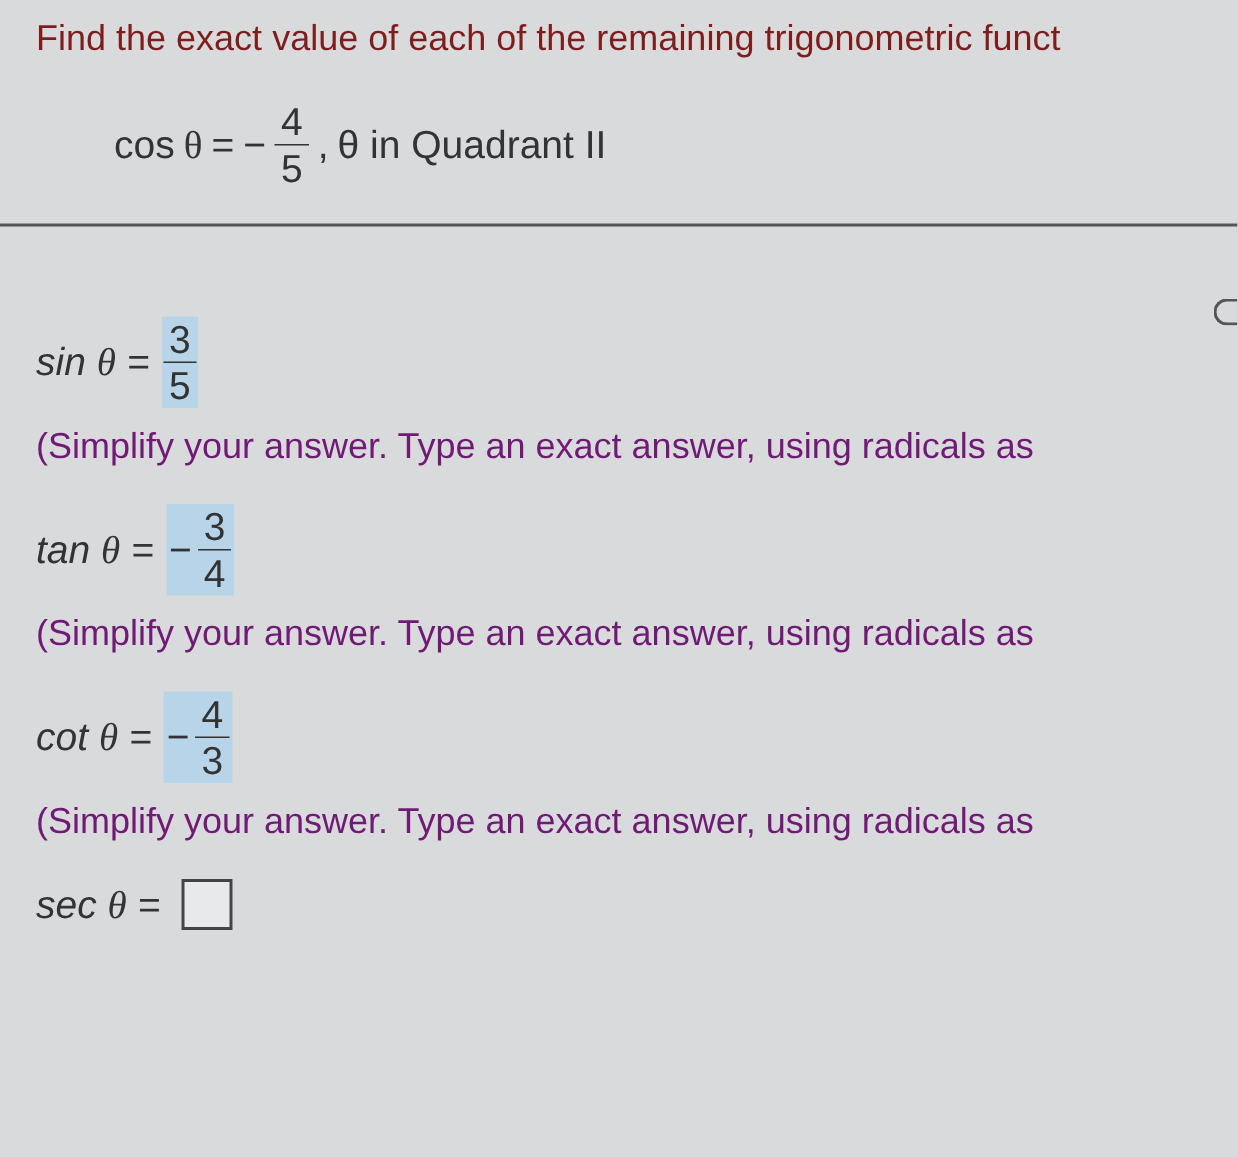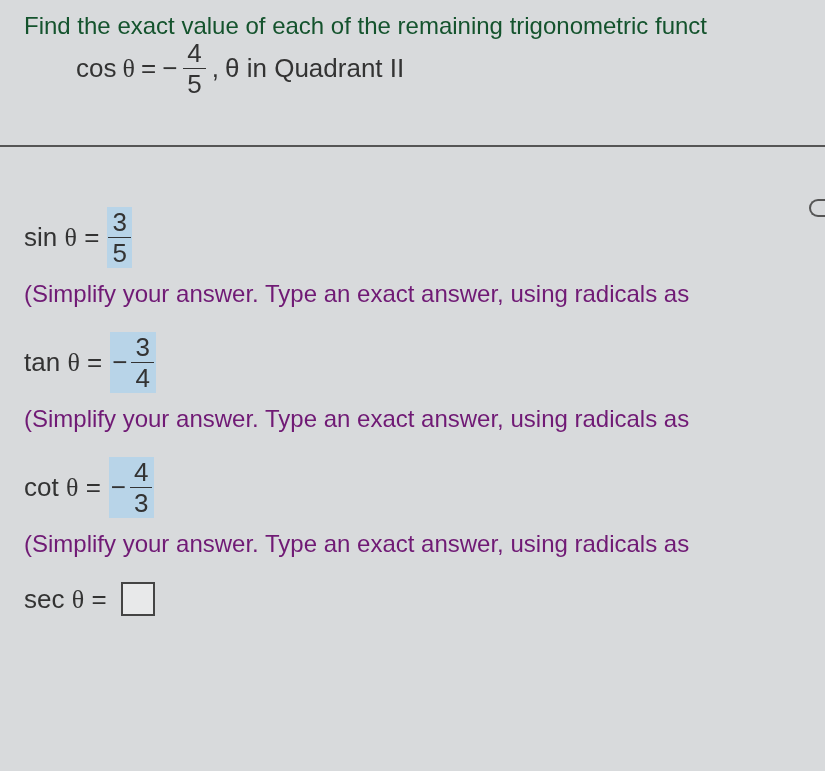--- a/index.html
+++ b/index.html
@@ -17,32 +17,33 @@
       overflow: hidden;
       position: relative;
     }
     
     .content {
       padding: 12px 0 0 24px;
     }
     
     .question-text {
       font-size: 24px;
-      color: #14532d;
+      color: #7f1d1d;
+      margin-bottom: 28px;
       white-space: nowrap;
     }
     
     .given-equation {
       margin-left: 52px;
       font-size: 26px;
       color: #333;
       display: flex;
       align-items: center;
       gap: 6px;
-      margin-bottom: 48px;
+      margin-bottom: 24px;
     }
     
     .fraction {
       display: inline-flex;
       flex-direction: column;
       align-items: center;
       vertical-align: middle;
       line-height: 1;
     }
     
@@ -91,20 +92,21 @@
       display: flex;
       align-items: center;
       font-size: 26px;
       color: #333;
       margin-bottom: 12px;
       margin-left: 0;
     }
     
     .answer-row .lhs {
       margin-right: 8px;
+      font-style: italic;
     }
     
     .theta {
       font-family: Georgia, 'Times New Roman', serif;
     }
     
     .instruction {
       font-size: 24px;
       color: #701a75;
       margin-bottom: 24px;

